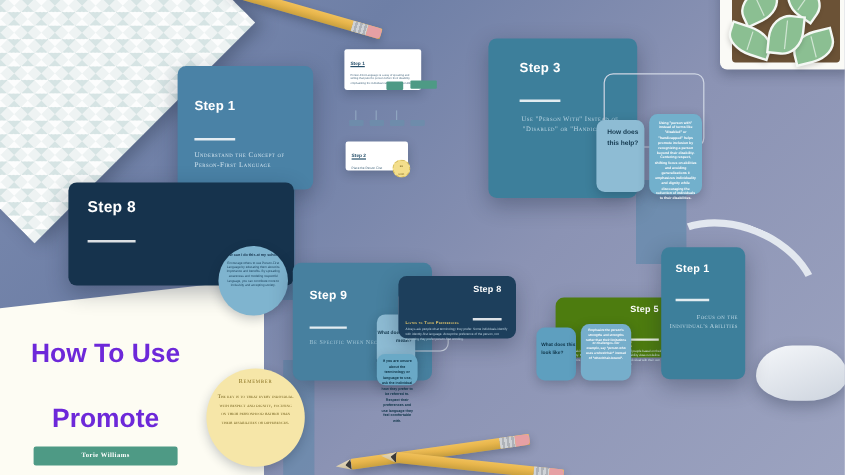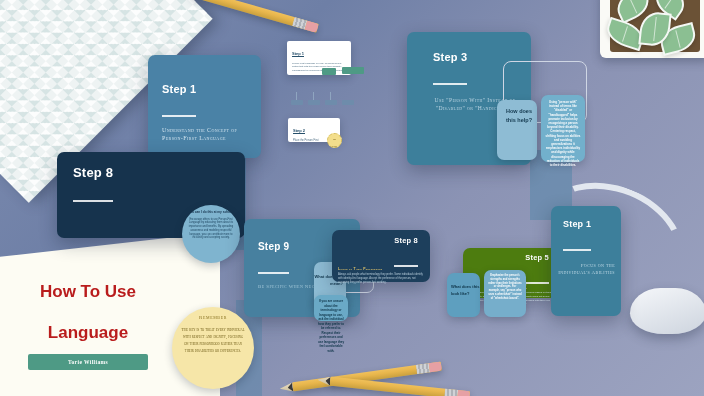--- a/index.html
+++ b/index.html
@@ -203,21 +203,21 @@
   #s5-a .a{ font-size:2.6px; font-weight:bold; color:#ffffff; text-align:center; line-height:1.45; }
 
   
   #step4{ left:551px; top:206px; width:70px; height:110px; background:#3d7f9b; }
   #step4 .step-title{ font-size:9px; margin:13px 0 0 12px; }
   #step4 .step-sub{ font-size:5px; color:#bcd7e4; margin:12px 6px 0 6px; text-align:right; }
 
   
   #title-block{ left:14px; top:282px; width:148px; }
   #title-block h1{
-    font-size:17px; line-height:1.22; color:#b91c1c; font-weight:bold; text-align:center;
+    font-size:22px; line-height:1.22; color:#6d28d9; font-weight:bold; text-align:center;
   }
   #author{
     margin:10px auto 0 auto; width:120px; height:16px; background:#4e9a85;
     border-radius:2px; color:#ffffff; font-family:"Liberation Serif",serif;
     font-size:5.5px; font-weight:bold; display:flex; align-items:center; justify-content:center;
     letter-spacing:.4px;
   }
 
   
   #remember{
@@ -353,21 +353,21 @@
 
 <div class="card shadow-lg" id="step4">
   <div class="step-title">Step 1</div>
   <div class="step-sub">Focus on the Individual's Abilities</div>
 </div>
 
 <div class="card" id="title-block">
   <h1>
     <span>How To Use</span><br>
     <br>
-    <span>Language</span>
+    <span>Promote</span>
   </h1>
   <div id="author">Torie Williams</div>
 </div>
 
 <div class="card shadow-sm" id="remember">
   <div class="r-h">Remember</div>
   <div class="r-b">The key is to treat every individual with respect and dignity, focusing on their personhood rather than their disabilities or differences.</div>
 </div>
 
 </body></html>

